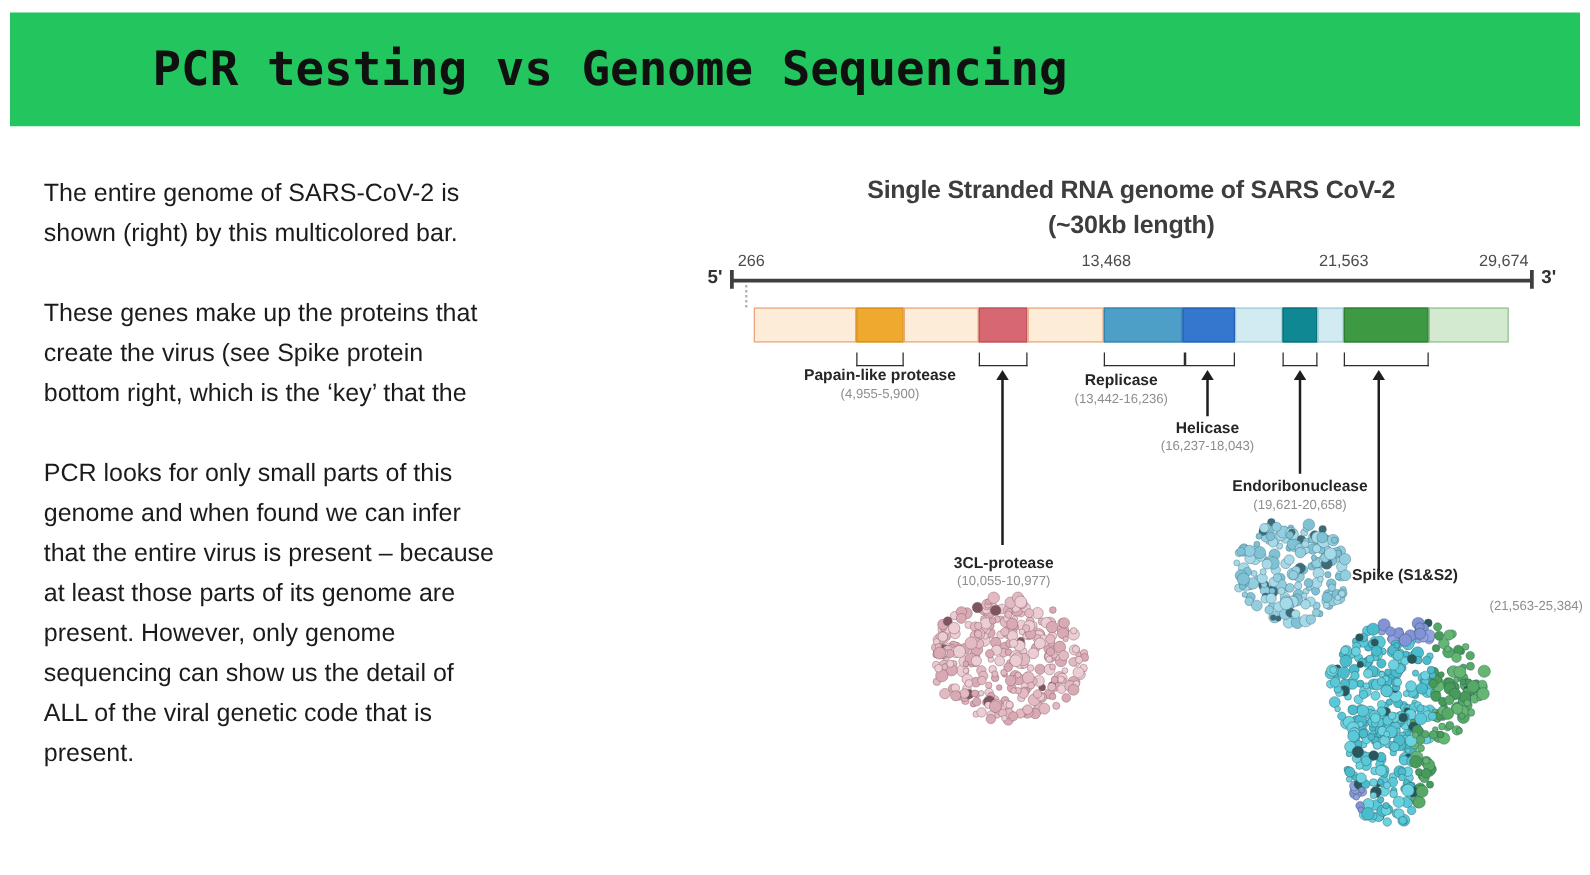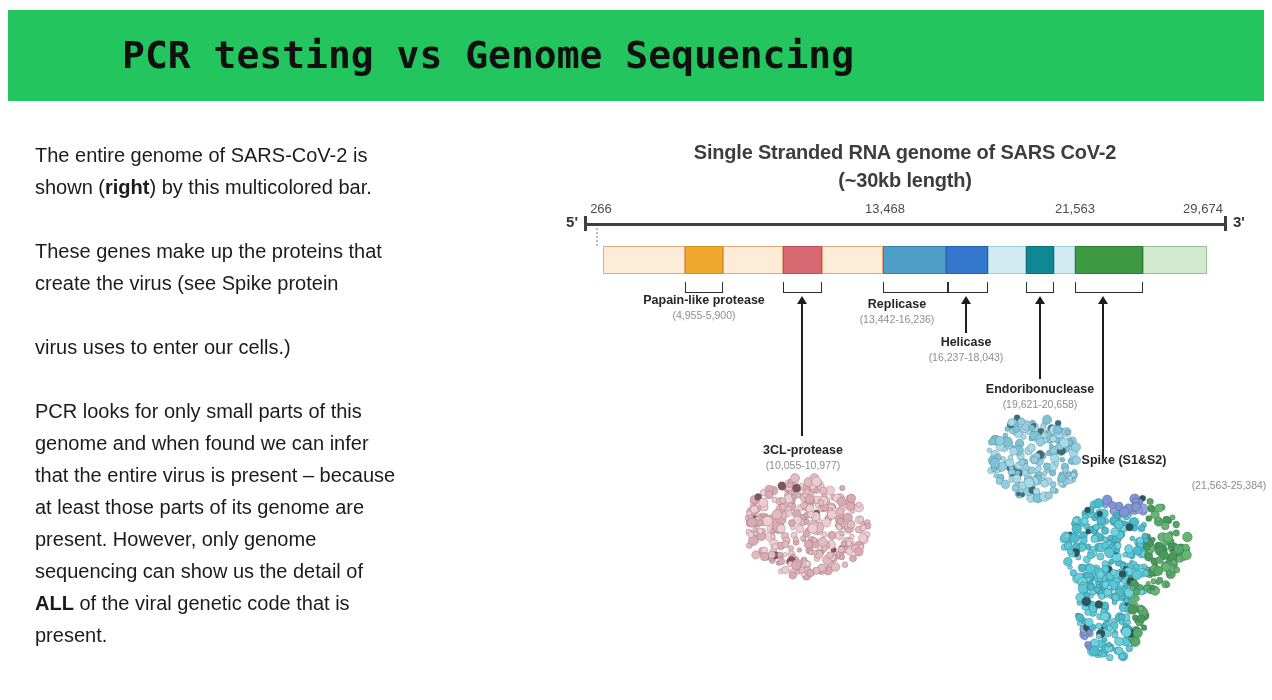--- a/index.html
+++ b/index.html
@@ -17,21 +17,21 @@
     position:absolute;left:114px;top:0;height:91px;line-height:91px;
     font-family:"DejaVu Sans Mono","Liberation Mono",monospace;
     font-size:38px;font-weight:600;color:#101010;letter-spacing:0px;white-space:nowrap;
   }
   
   .intro{
     left:35px;top:139px;width:480px;
     font-size:20px;line-height:32px;color:#1b1b1b;
   }
   .intro p{margin:0 0 32px 0;}
-  .intro b{font-weight:bold;}
+  .intro b{font-weight:normal;}
   
   .diagram-title{
     left:580px;top:141px;width:650px;text-align:center;
     font-weight:bold;font-size:20px;color:#3d3d3d;letter-spacing:-0.2px;
   }
   .diagram-subtitle{
     left:580px;top:169px;width:650px;text-align:center;
     font-weight:bold;font-size:20px;color:#3d3d3d;letter-spacing:-0.2px;
   }
   .axis-line{left:585px;top:223px;width:641px;height:3px;background:#3f3f3f;}
@@ -63,21 +63,21 @@
 </style>
 </head>
 <body>
 
 <div class="abs title-bar">
   <div class="slide-title">PCR testing vs Genome Sequencing</div>
 </div>
 
 <div class="abs intro">
     <p><span>The entire genome of SARS-CoV-2 is</span><br><span>shown (</span><b>right</b><span>) by this multicolored bar.</span></p>
-    <p><span>These genes make up the proteins that</span><br><span>create the virus (see Spike protein</span><br><br><span>virus uses to enter our cells.)</span></p>
+    <p><span>These genes make up the proteins that</span><br><span>create the virus (see Spike protein</span><br><span>bottom right, which is the ‘key’ that the</span><br></p>
     <p><span>PCR looks for only small parts of this</span><br><span>genome and when found we can infer</span><br><span>that the entire virus is present – because</span><br><span>at least those parts of its genome are</span><br><span>present. However, only genome</span><br><span>sequencing can show us the detail of</span><br><b>ALL</b><span> of the viral genetic code that is</span><br><span>present.</span></p>
   </div>
 
 <div class="abs" id="diagram" style="left:0;top:0;width:1272px;height:508px;padding-left:10px;">
   <div class="abs diagram-title">Single Stranded RNA genome of SARS CoV-2</div>
   <div class="abs diagram-subtitle">(~30kb length)</div>
 
   <div class="abs axis-line"></div>
   <div class="abs axis-endtick" style="left:584px;"></div>
   <div class="abs axis-endtick" style="left:1224px;"></div>

